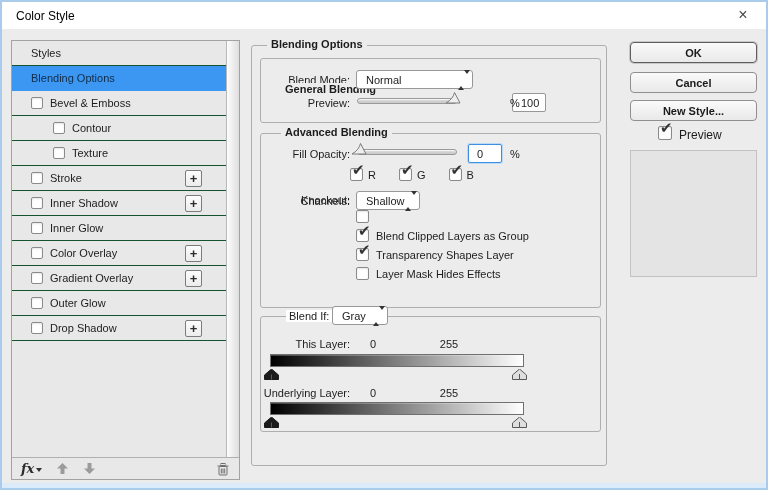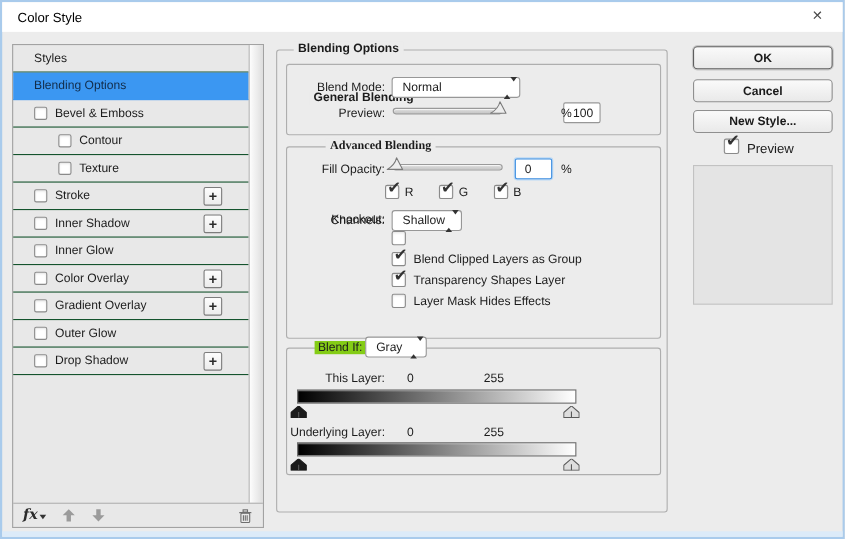--- a/index.html
+++ b/index.html
@@ -48,21 +48,21 @@
   
   .cb { position:relative; width:13px; height:13px; background:#fff;
         border:1px solid #8a8a8a; border-radius:2px;
         box-shadow: inset 0 1px 2px rgba(0,0,0,0.10); }
   .cb.checked::after { content:"✔"; position:absolute; left:1px; top:-8px;
                        font-size:15px; color:#333; }
 
   
   .group { position:absolute; border:1px solid #aeaeae; border-radius:3px; }
   .glabel { position:absolute; background:#ececec; padding:0 4px; font-weight:bold; z-index:3; }
-  .plain-label { position:absolute; background:#84cc16; padding:0 3px; z-index:3; }
+  .plain-label { position:absolute; background:#ffffff; padding:0 3px; z-index:3; }
 
   .albl { position:absolute; text-align:right; }
   .stat  { position:absolute; }
 
   
   .dd { position:absolute; background:#fff; border:1px solid #979797; border-radius:3px;
         display:flex; align-items:center; padding-left:9px; z-index:4;
         box-shadow: inset 0 1px 0 rgba(255,255,255,.8); }
   .spin { position:absolute; right:7px; top:50%; transform:translateY(-50%); width:7px; }
   .spin .t { width:0; height:0; border-left:3.5px solid transparent; border-right:3.5px solid transparent; }
@@ -203,21 +203,21 @@
   <div class="track" style="left:357px;top:98px;width:100px;"></div>
   <svg class="handle" style="left:445px;top:91px;" width="17" height="13" viewBox="0 0 17 13">
     <path d="M1 12 Q 8 8 9.5 1.5 L 15 12 Z" fill="#ededed" stroke="#7a7a7a" stroke-linejoin="round"></path>
   </svg>
   <div class="tf" style="left:468px;top:93px;width:34px;height:19px;margin-left:44px;">
     <span>100</span>
   </div>
   <span class="stat" style="left:510px;top:97px;">%</span>
 
   <div class="group" style="left:260px;top:133px;width:341px;height:175px;"></div>
-  <span class="glabel" style="left:296px;top:126px;font-family:Liberation Serif, serif;">Advanced Blending</span>
+  <span class="glabel" style="left:281px;top:126px;">Advanced Blending</span>
 
   <span class="albl" style="left:238px;top:148px;width:112px;">Fill Opacity:</span>
   <div class="track" style="left:357px;top:149px;width:100px;"></div>
   <svg class="handle" style="left:351px;top:142px;" width="17" height="13" viewBox="0 0 17 13">
     <path d="M1 12 Q 8 8 9.5 1.5 L 15 12 Z" fill="#ededed" stroke="#7a7a7a" stroke-linejoin="round"></path>
   </svg>
   <div class="tf focus" style="left:468px;top:144px;width:34px;height:19px;">
     <span>0</span>
   </div>
   <span class="stat" style="left:510px;top:148px;">%</span>

